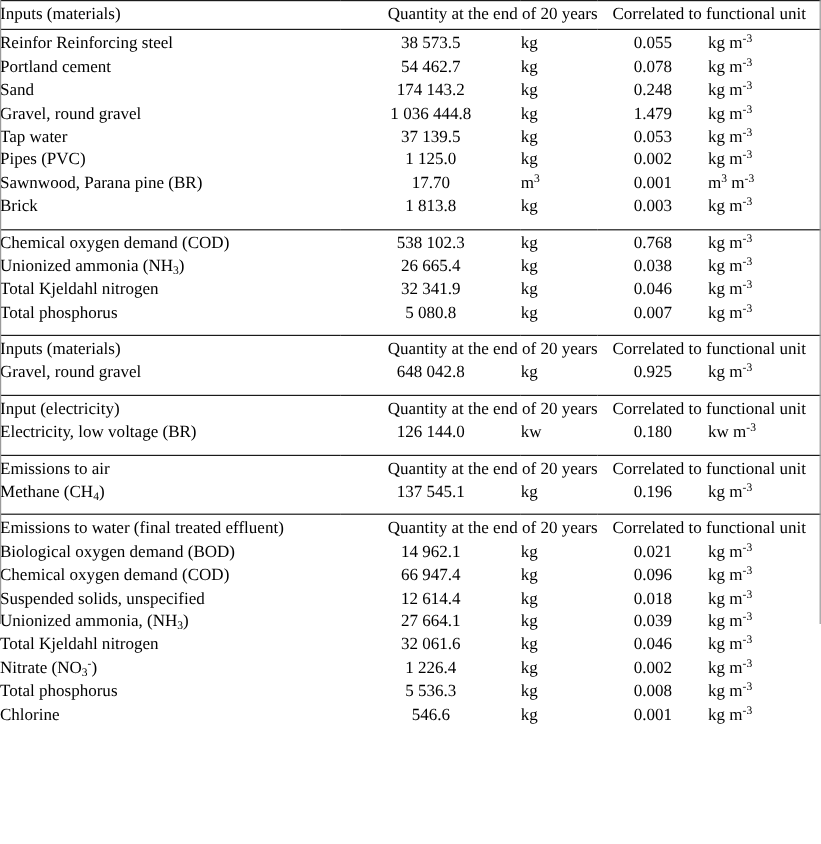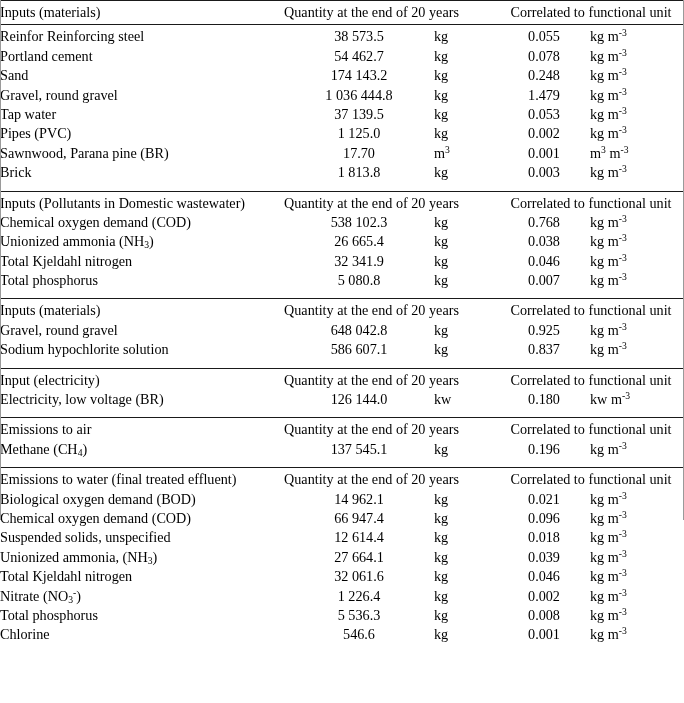--- a/index.html
+++ b/index.html
@@ -45,21 +45,21 @@
   }
   td.name  { text-align: left;  padding-left: 11px; }
   td.qty   { text-align: center; padding-right: 14px;}
   td.unit  { text-align: left; padding-left: 6px; }
   td.corr  { text-align: center; }
   td.cunit { text-align: left; padding-left: 22px; }
 
   
   tr.hdrrow td.name { text-align: left; }
   tr.hdrrow td.hdr-qty {
-    text-align: left;
+    text-align: right;
   }
   tr.hdrrow td.hdr-corr {
     text-align: center;
   }
 
   
   tr.rule-top td {
     border-top: 1.3px solid #1a1a1a;
     height: 0;
     font-size: 0;
@@ -185,25 +185,20 @@
         </tr>
         <tr class="spacer">
           <td colspan="5"></td>
         </tr>
         <tr class="rule-top">
           <td colspan="5"></td>
         </tr>
         <tr class="spacer-sm">
           <td colspan="5"></td>
         </tr>
-        <tr class="hdrrow">
-          <td class="name">Inputs (Pollutants in Domestic wastewater)</td>
-          <td class="hdr-qty" colspan="2">Quantity at the end of 20 years</td>
-          <td class="hdr-corr" colspan="2">Correlated to functional unit</td>
-        </tr>
         <tr class="datarow">
           <td class="name">Chemical oxygen demand (COD)</td>
           <td class="qty">538 102.3</td>
           <td class="unit">kg</td>
           <td class="corr">0.768</td>
           <td class="cunit">kg m<sup>-3</sup></td>
         </tr>
         <tr class="datarow">
           <td class="name">Unionized ammonia (NH<sub>3</sub>)</td>
           <td class="qty">26 665.4</td>
@@ -237,27 +232,20 @@
         <tr class="hdrrow">
           <td class="name">Inputs (materials)</td>
           <td class="hdr-qty" colspan="2">Quantity at the end of 20 years</td>
           <td class="hdr-corr" colspan="2">Correlated to functional unit</td>
         </tr>
         <tr class="datarow">
           <td class="name">Gravel, round gravel</td>
           <td class="qty">648 042.8</td>
           <td class="unit">kg</td>
           <td class="corr">0.925</td>
-          <td class="cunit">kg m<sup>-3</sup></td>
-        </tr>
-        <tr class="datarow">
-          <td class="name">Sodium hypochlorite solution</td>
-          <td class="qty">586 607.1</td>
-          <td class="unit">kg</td>
-          <td class="corr">0.837</td>
           <td class="cunit">kg m<sup>-3</sup></td>
         </tr>
         <tr class="spacer">
           <td colspan="5"></td>
         </tr>
         <tr class="rule-top">
           <td colspan="5"></td>
         </tr>
         <tr class="spacer-sm">
           <td colspan="5"></td>

